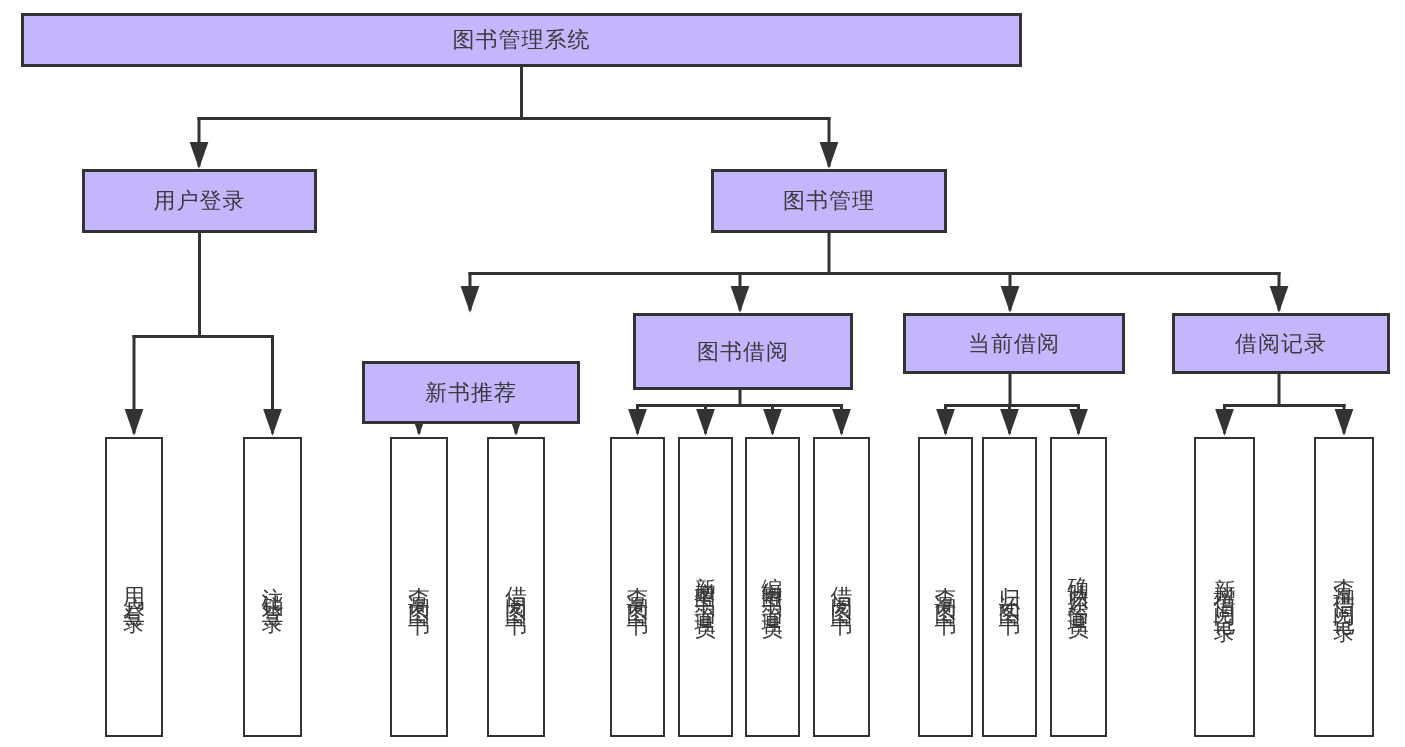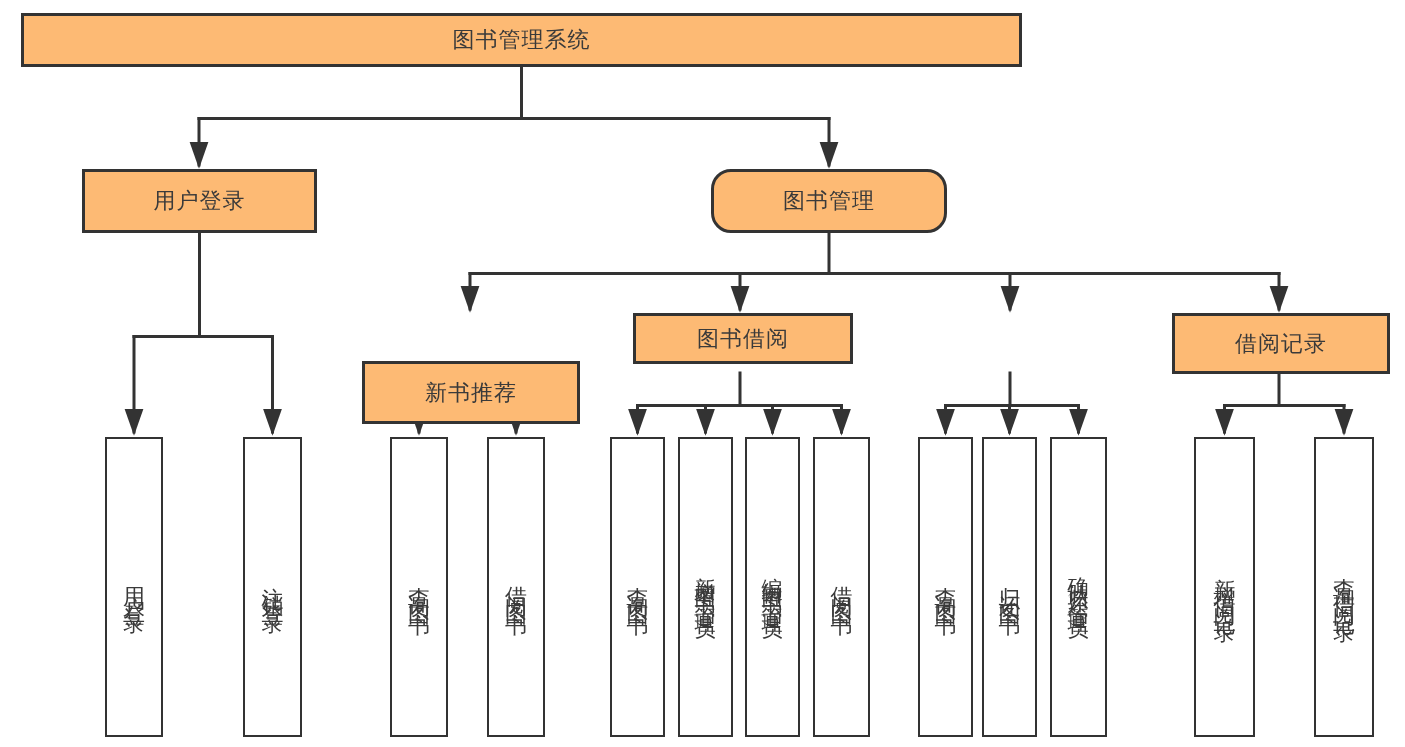--- a/index.html
+++ b/index.html
@@ -7,21 +7,21 @@
     position:relative; width:1405px; height:747px;
     background:var(--background,#ffffff);
     font-family:"Liberation Sans", sans-serif;
     overflow:hidden;
   }
   svg.edges { position:absolute; left:0; top:0; color:var(--line,#333333); }
   .edge { stroke:currentColor; stroke-width:3; fill:none; stroke-linecap:square; }
   .arwhead { fill:currentColor; stroke:none; }
   .hnode {
     position:absolute; box-sizing:border-box;
-    border:3px solid var(--line,#333333); background:#fdba74;
+    border:3px solid var(--line,#333333); background:#c4b5fd;
     display:flex; align-items:center; justify-content:center;
   }
   .hnode span { font-size:22px; color:var(--text,#3a3a3a); letter-spacing:1px; white-space:nowrap; }
   .vnode {
     position:absolute; box-sizing:border-box; top:437px; height:300px;
     border:2.5px solid var(--line,#333333); background:#fff;
     display:flex; align-items:center; justify-content:center;
   }
   .vnode span {
     writing-mode:vertical-rl; text-orientation:mixed;
@@ -95,29 +95,32 @@
     </g>
   </svg>
 
   <div class="hnode" style="left:21px; top:13px; width:1001px; height:54px;">
     <span>图书管理系统</span>
   </div>
 
   <div class="hnode" style="left:82px; top:169px; width:235px; height:64px;">
     <span>用户登录</span>
   </div>
-  <div class="hnode" style="left:711px; top:169px; width:236px; height:64px;border-radius:20px;">
+  <div class="hnode" style="left:711px; top:169px; width:236px; height:64px;">
     <span>图书管理</span>
   </div>
 
   <div class="hnode" style="left:362px; top:313px; width:218px; height:63px;margin-top:48px;">
     <span>新书推荐</span>
   </div>
-  <div class="hnode" style="left:633px; top:313px; width:220px; height:51px;">
+  <div class="hnode" style="left:633px; top:313px; width:220px; height:77px;">
     <span>图书借阅</span>
+  </div>
+  <div class="hnode" style="left:903px; top:313px; width:222px; height:61px;">
+    <span>当前借阅</span>
   </div>
   <div class="hnode" style="left:1172px; top:313px; width:218px; height:61px;">
     <span>借阅记录</span>
   </div>
 
   <div class="vnode" style="left:105px; width:58px;">
     <span>用户登录</span>
   </div>
   <div class="vnode" style="left:243px; width:59px;">
     <span>注销登录</span>

